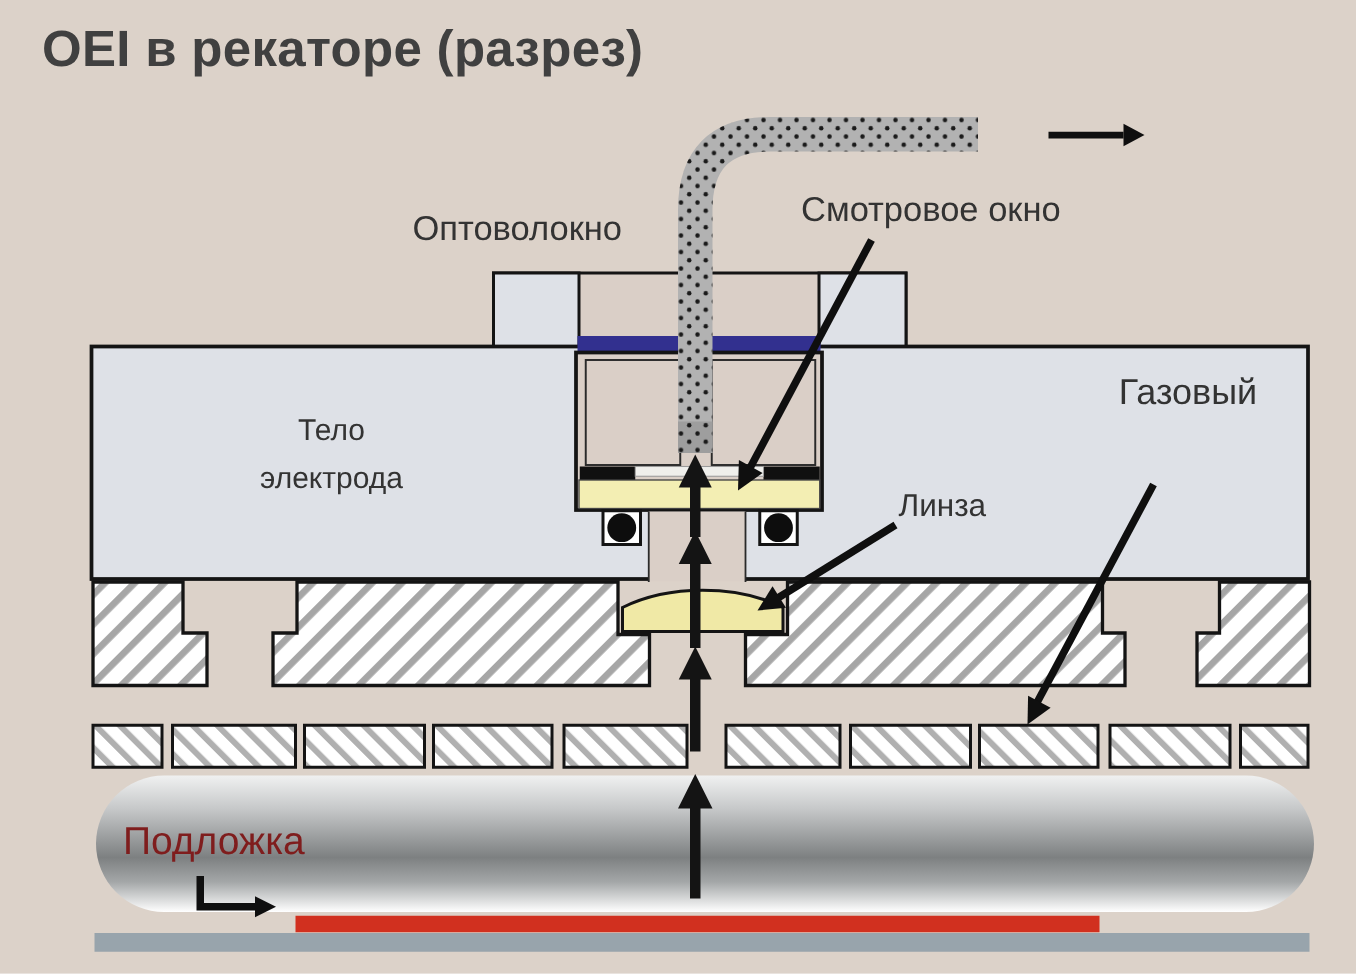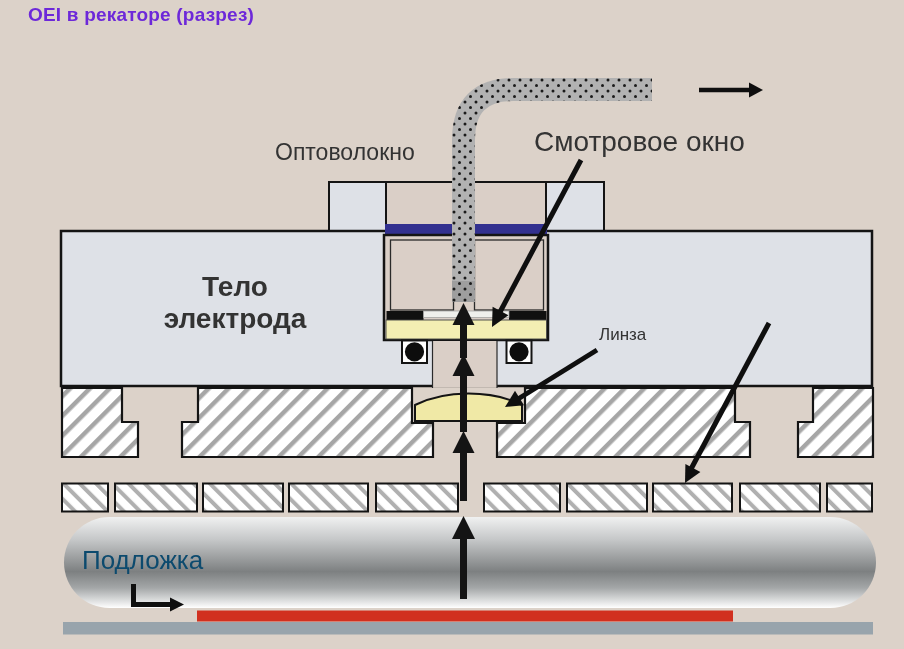--- a/index.html
+++ b/index.html
@@ -7,31 +7,31 @@
     position:relative;width:904px;height:649px;overflow:hidden;
     background:var(--background,#dcd2c9);
     font-family:"Liberation Sans", sans-serif;
   }
   .stage svg{position:absolute;left:0;top:0;}
   .lbl{
     position:absolute;color:var(--label-text,#333);
     font-size:22px;line-height:1.1;white-space:nowrap;
   }
   .title{
-    position:absolute;left:28px;top:4px;
-    font-size:19px;font-weight:bold;color:#6d28d9;letter-spacing:.2px;
+    position:absolute;left:28px;top:14px;
+    font-size:34px;font-weight:bold;color:#404040;letter-spacing:.2px;
   }
   .lbl.center{text-align:center;}
-  .telo{left:151px;top:271px;width:168px;font-size:28px;line-height:32px;font-weight:bold;}
+  .telo{left:137px;top:271px;width:168px;font-size:20px;line-height:32px;}
   .optov{left:275px;top:140px;font-size:23px;text-align:right;}
-  .smotr{left:534px;top:127px;font-size:28px;}
+  .smotr{left:534px;top:127px;font-size:23px;}
   .datchik{left:768px;top:76px;font-size:23px;}
   .gaz{left:722px;top:246px;width:140px;font-size:24px;line-height:31px;}
-  .linza{left:599px;top:326px;font-size:17px;}
-  .podl{left:82px;top:546px;font-size:26px;color:#0c4a6e;}
+  .linza{left:599px;top:326px;font-size:21px;}
+  .podl{left:82px;top:546px;font-size:26px;color:#7f1d1d;}
 </style>
 </head>
 <body>
 
 <div class="stage">
 
   <svg width="904" height="649" viewBox="0 0 904 649">
     <defs>
       <pattern id="hatchPlate" patternUnits="userSpaceOnUse" width="14" height="14" patternTransform="rotate(45)">
         <rect width="14" height="14" fill="#ffffff"></rect>
@@ -163,18 +163,19 @@
 
   <div class="lbl optov">Оптоволокно</div>
   <div class="lbl smotr">Смотровое окно</div>
 
   <div class="lbl center telo">
     <div>Тело</div>
     <div>электрода</div>
   </div>
 
   <div class="lbl center gaz">
+    <div>Газовый</div>
   </div>
 
   <div class="lbl linza">Линза</div>
   <div class="lbl podl">Подложка</div>
 
 </div>
 
 </body></html>

